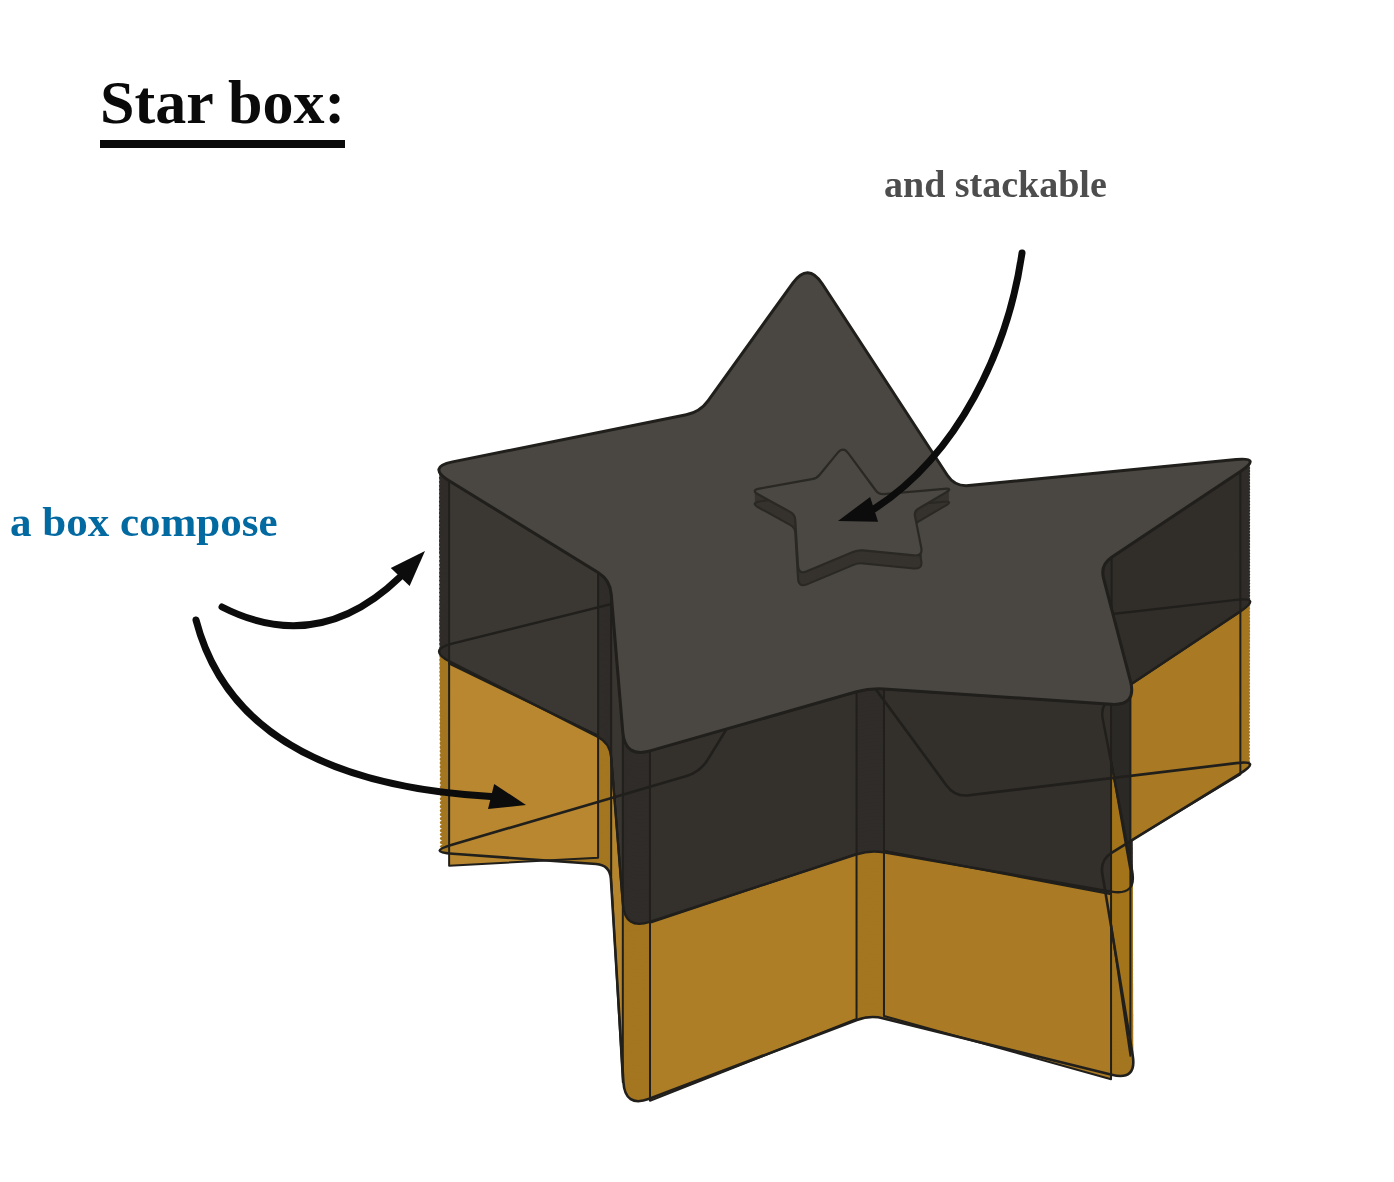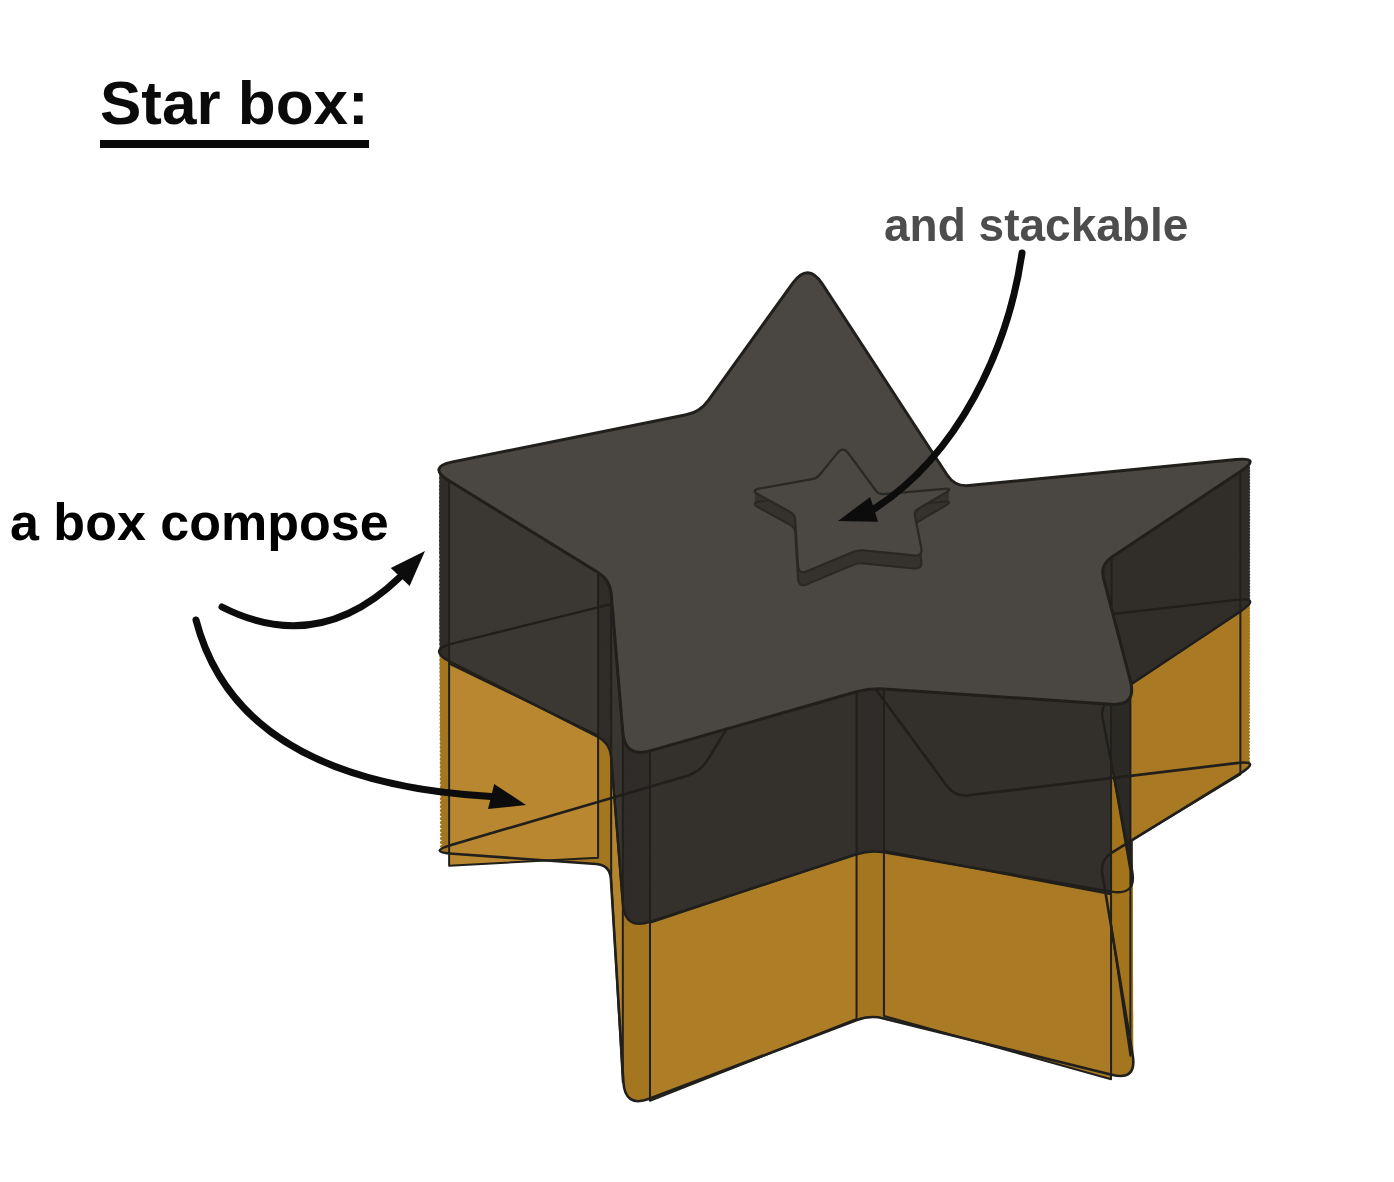--- a/index.html
+++ b/index.html
@@ -3,40 +3,40 @@
 <meta charset="utf-8">
 <style>
   html,body{margin:0;padding:0;}
   body{
     width:1394px;height:1182px;
     background:#ffffff;
     font-family:"Liberation Sans", sans-serif;
     position:relative;
     overflow:hidden;
   }
-  .page{position:absolute;inset:0;}
+  .page{position:absolute;inset:0;font-family:Liberation Serif, serif;}
   #fig{position:absolute;left:0;top:0;}
   .page-title{
     position:absolute;left:100px;top:70px;
     font-size:62px;font-weight:bold;color:#0a0a0a;
     line-height:1.05;letter-spacing:0px;margin:0;
   }
   .page-title .underline{
     display:inline-block;
     border-bottom:8px solid #0a0a0a;
     padding-bottom:5px;
   }
   .label{position:absolute;font-weight:bold;white-space:nowrap;}
   .label-stackable{
     left:884px;top:162px;
-    font-size:46px;color:#4d4d4d;margin-top:36px;
+    font-size:38px;color:#4d4d4d;
   }
   .label-twopart{
     left:10px;top:496px;
-    font-size:52px;color:#000000;
+    font-size:43px;color:#0369a1;
     line-height:52px;
   }
 </style>
 </head>
 <body>
 
 <div class="page">
   <h1 class="page-title"><span class="underline">Star box:</span></h1>
 
   <div class="label label-stackable">and stackable</div>

